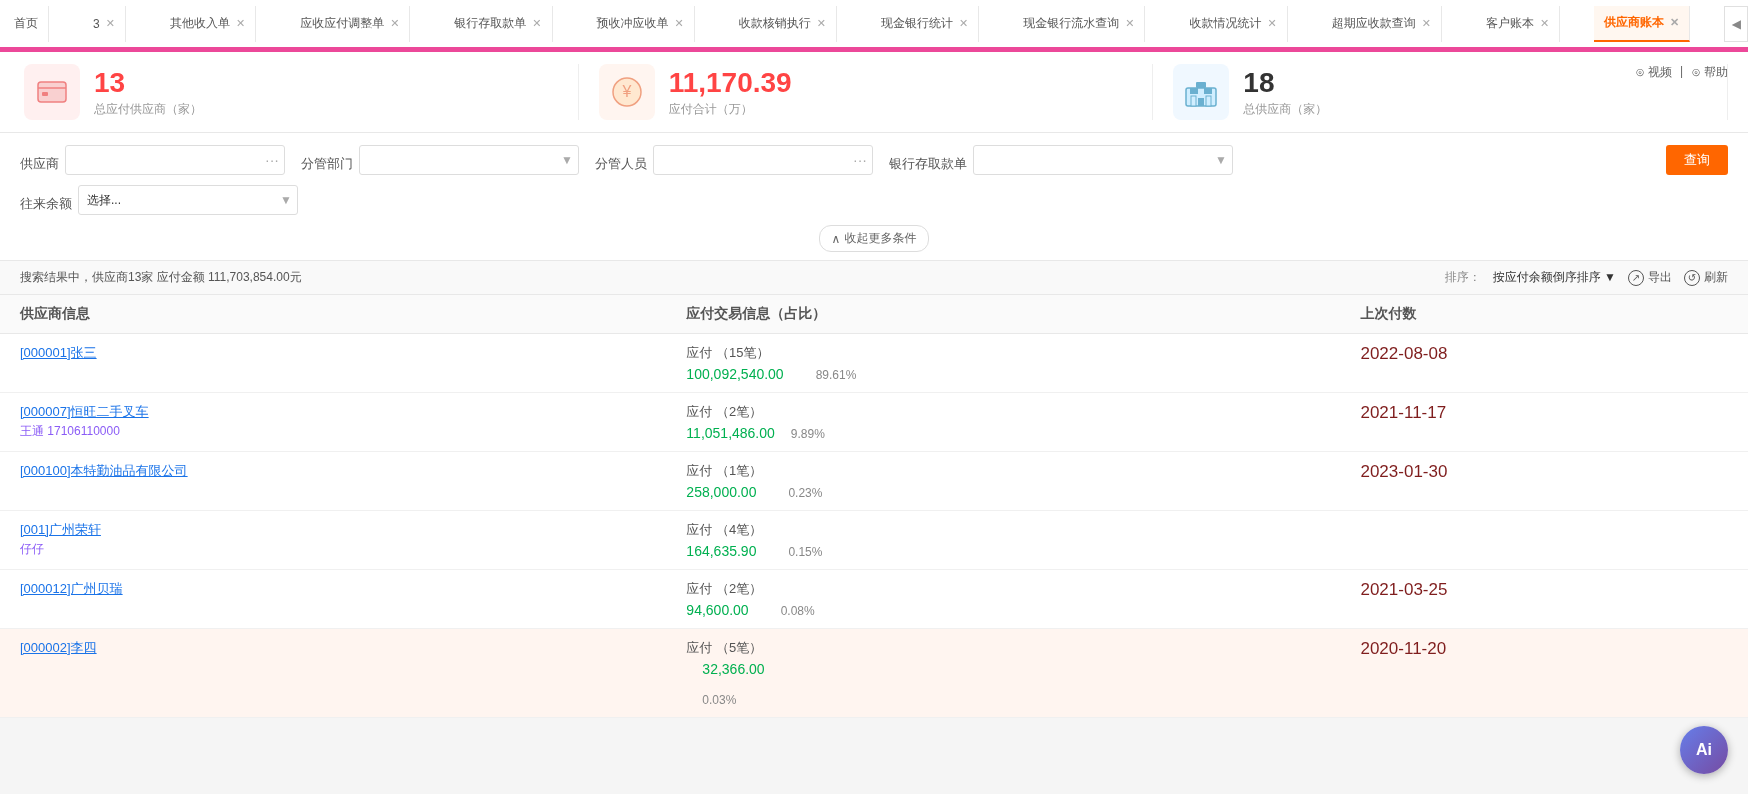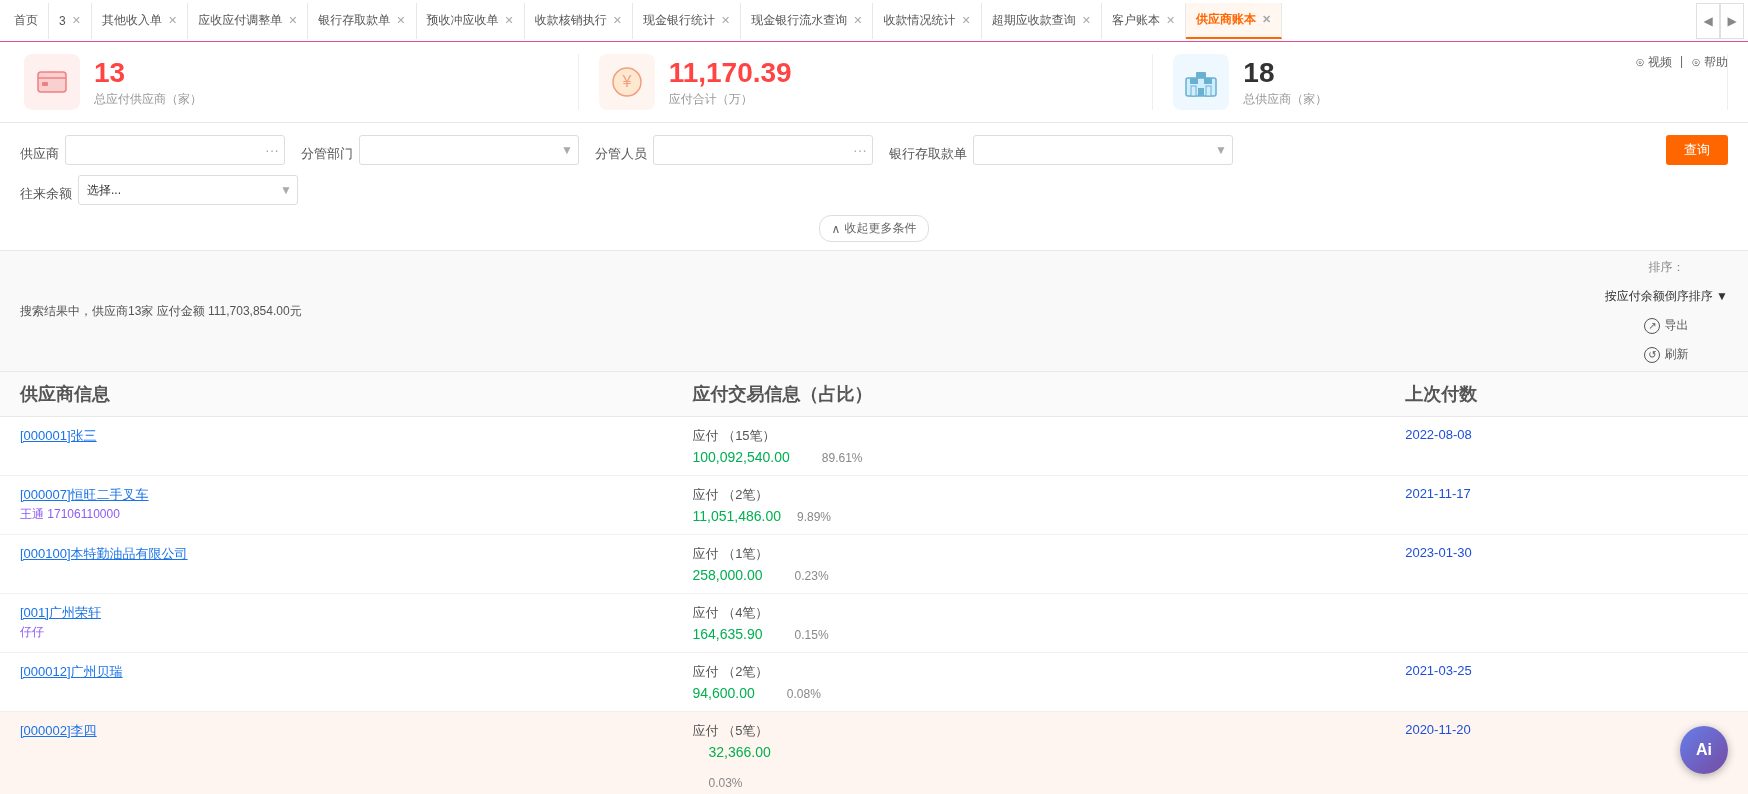--- a/index.html
+++ b/index.html
@@ -3,24 +3,25 @@
   <meta charset="utf-8">
   <style>
     * { box-sizing: border-box; margin: 0; padding: 0; }
     body { font-family: 'Microsoft YaHei', Arial, sans-serif; font-size: 13px; background: #f5f5f5; color: #333; overflow-x: hidden; }
 
     
     .top-nav {
       display: flex;
       align-items: center;
       background: #fff;
-      border-bottom: 1px solid #ec4899;
-      height: 42px;
+      border-bottom: 5px solid #ec4899;
+      height: 52px;
       padding: 0 4px;
       overflow: hidden;
+      gap: 34px;
     }
     .nav-tab {
       display: flex;
       align-items: center;
       padding: 0 10px;
       height: 36px;
       white-space: nowrap;
       cursor: pointer;
       font-size: 12px;
       color: #555;
@@ -242,21 +243,20 @@
       padding: 8px 20px;
       border-bottom: 1px solid #e8e8e8;
       font-size: 12px;
       color: #555;
     }
     .results-bar .right-actions {
       margin-left: auto;
       display: flex;
       align-items: center;
       gap: 12px;
-      flex-direction: column;
     }
     .results-bar .sort-label { color: #888; }
     .results-bar .sort-value { color: #333; cursor: pointer; }
     .results-bar .action-btn {
       display: flex;
       align-items: center;
       gap: 4px;
       cursor: pointer;
       color: #555;
       font-size: 12px;
@@ -281,21 +281,21 @@
       width: 100%;
       border-collapse: collapse;
     }
     thead tr {
       background: #fafafa;
       border-bottom: 1px solid #e8e8e8;
     }
     thead th {
       padding: 10px 20px;
       text-align: left;
-      font-size: 18px;
+      font-size: 14px;
       font-weight: 600;
       color: #555;
       white-space: nowrap;
     }
     tbody tr {
       border-bottom: 1px solid #f0f0f0;
     }
     tbody tr.highlighted { background: #fff5f0; }
     tbody td {
       padding: 10px 20px;
@@ -322,22 +322,22 @@
       color: #00b050;
       font-weight: 500;
       cursor: pointer;
     }
     .payable-pct {
       font-size: 12px;
       color: #888;
       margin-left: 16px;
     }
     .date-text {
-      color: #1d4ed8;
-      font-size: 13px;
+      color: #7f1d1d;
+      font-size: 17px;
     }
   </style>
 </head>
 <body>
 
 <div class="top-nav">
   <div class="nav-tab">
     <span>首页</span>
   </div>
   <div class="nav-tab">

